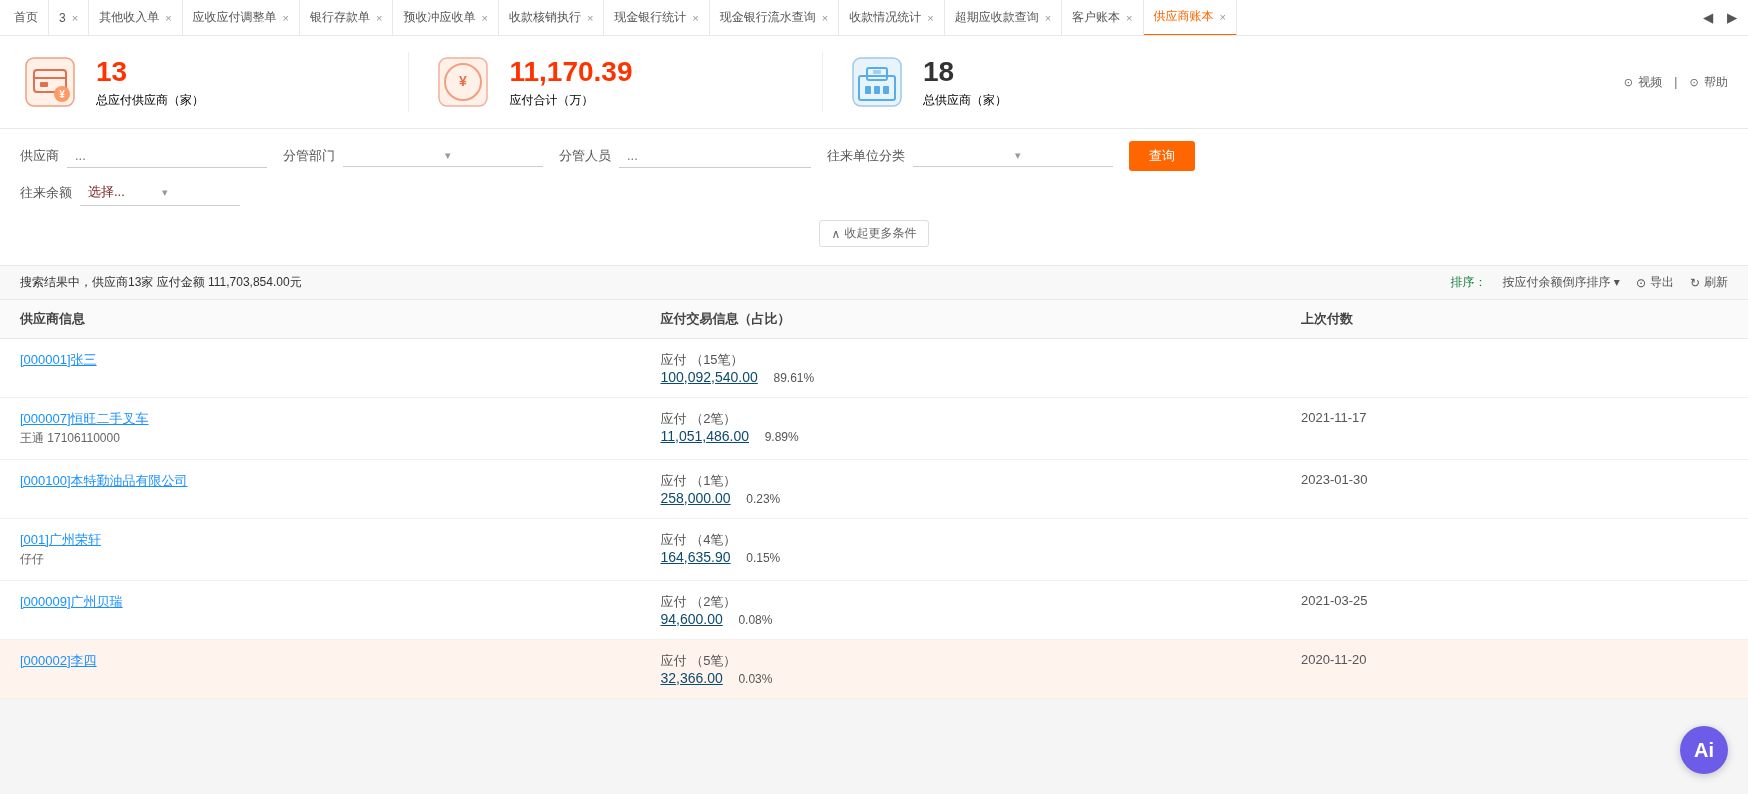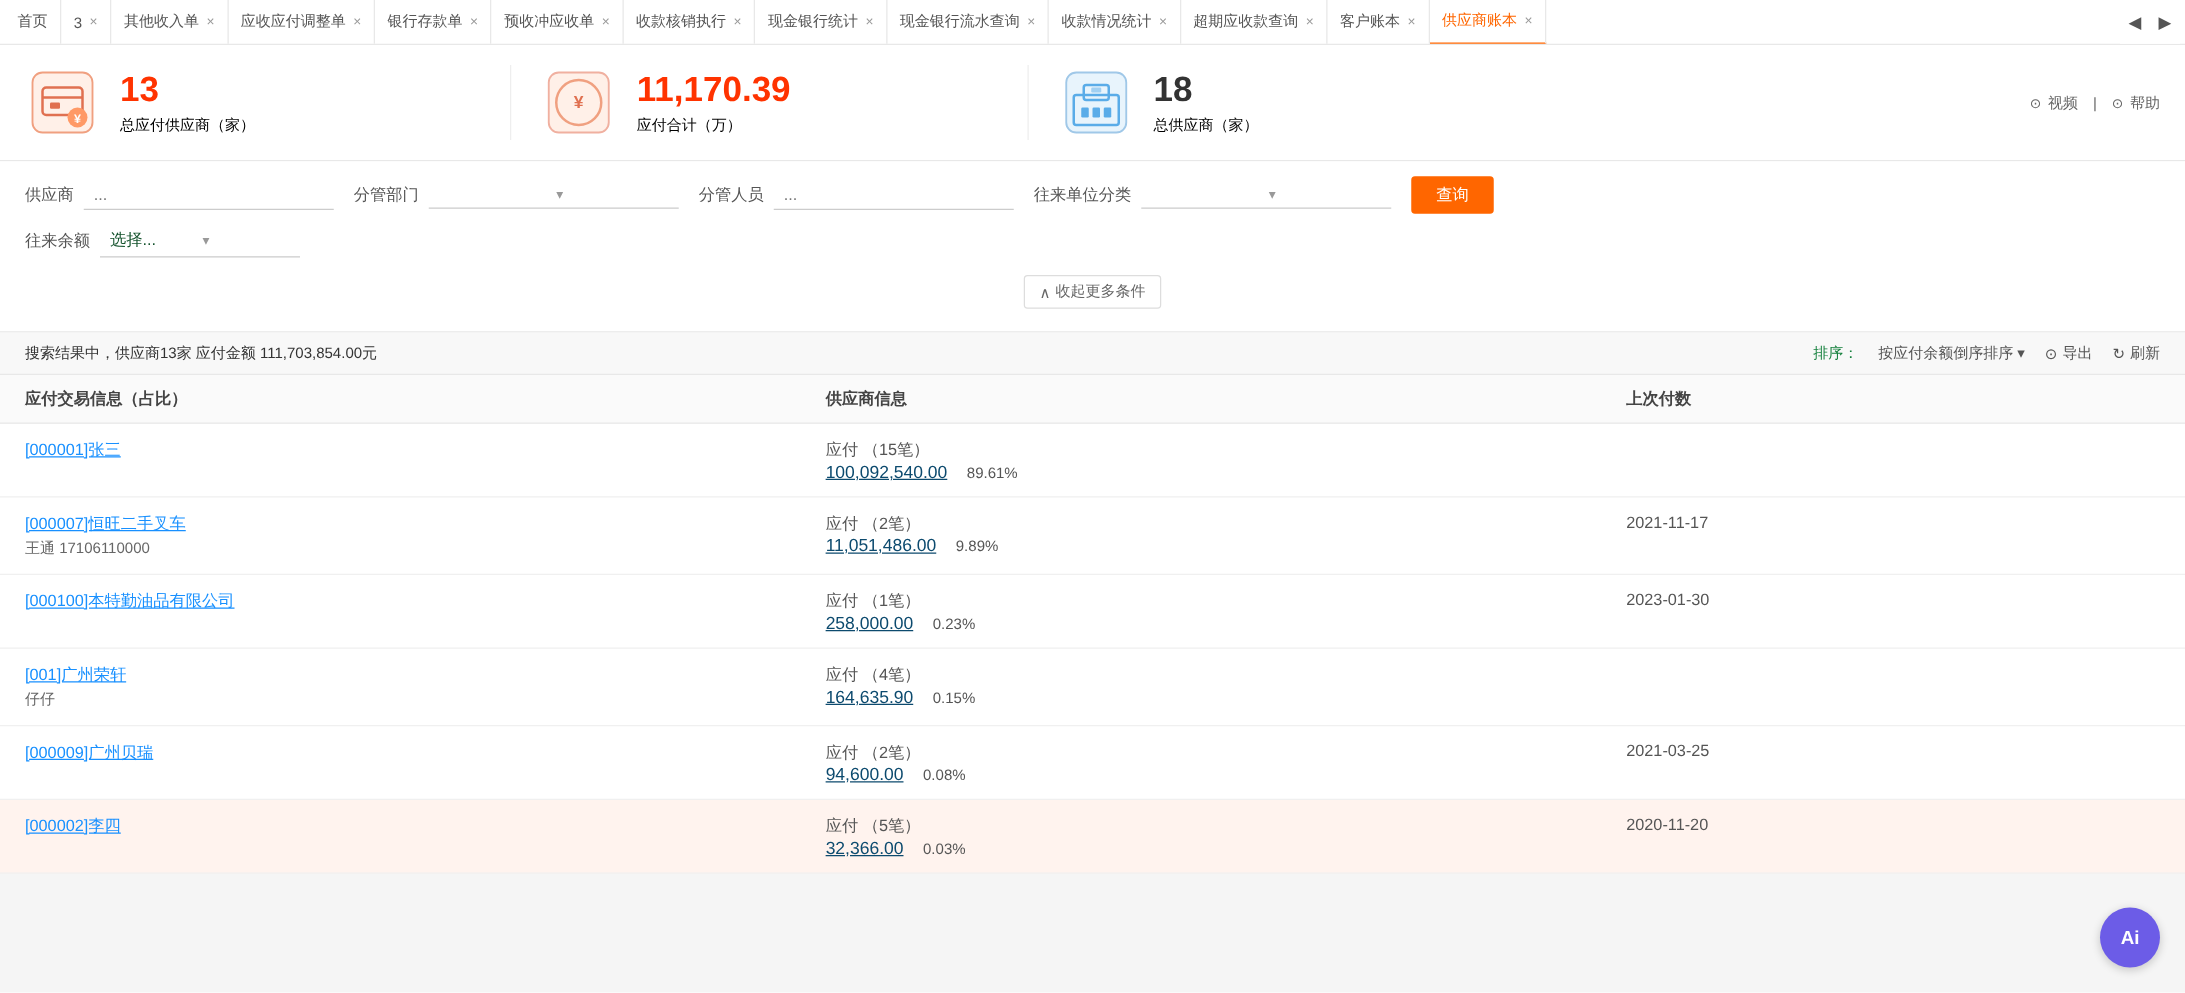--- a/index.html
+++ b/index.html
@@ -45,21 +45,21 @@
     .filter-item { display: flex; align-items: center; gap: 8px; }
     .filter-label { color: #555; white-space: nowrap; font-size: 13px; }
     .filter-input {
       border: none; border-bottom: 1px solid #ccc; padding: 4px 8px; font-size: 13px;
       min-width: 160px; color: #999; outline: none; background: transparent;
     }
     .filter-select {
       display: flex; align-items: center; gap: 4px; border: none; border-bottom: 1px solid #ccc;
       padding: 4px 8px; min-width: 180px; cursor: pointer; background: transparent;
     }
-    .filter-select span { color: #14532d; flex: 1; }
+    .filter-select span { color: #7f1d1d; flex: 1; }
     .filter-select .chevron { color: #999; font-size: 11px; }
     .collapse-btn {
       display: flex; align-items: center; gap: 4px; color: #666; cursor: pointer; font-size: 12px;
       padding: 4px 12px; border: 1px solid #ddd; border-radius: 3px; background: #fff;
     }
     .query-btn {
       background: #ff6600; color: #fff; border: none; padding: 6px 20px;
       border-radius: 3px; cursor: pointer; font-size: 13px; white-space: nowrap;
     }
     .collapse-row { display: flex; justify-content: center; padding: 6px 0; }
@@ -99,21 +99,21 @@
     .table-row .last-payment { color: #555; font-size: 13px; }
 
     
     .main-content { height: calc(100vh - 36px); overflow-y: auto; }
     ::-webkit-scrollbar { width: 6px; }
     ::-webkit-scrollbar-thumb { background: #ccc; border-radius: 3px; }
 
     .ai-btn {
       position: fixed; right: 20px; bottom: 20px; background: #6c5ce7; color: #fff;
       border-radius: 50%; width: 48px; height: 48px; display: flex; align-items: center;
-      justify-content: center; font-weight: bold; font-size: 15px; cursor: pointer;
+      justify-content: center; font-weight: bold; font-size: 20px; cursor: pointer;
       box-shadow: 0 2px 8px rgba(0,0,0,0.2);
     }
   </style>
 </head>
 <body>
 
 <div class="top-nav">
   <div class="nav-tab">
     <span>首页</span>
   </div>
@@ -307,22 +307,22 @@
       </div>
       <div class="action-btn">
         <span>↻</span>
         <span>刷新</span>
       </div>
     </div>
   </div>
 
   <div class="table-container">
     <div class="table-header">
+      <div>供应商信息</div>
       <div>应付交易信息（占比）</div>
-      <div>供应商信息</div>
       <div>上次付数</div>
     </div>
 
     <div class="table-row">
       <div>
         <div class="supplier-link">[000001]张三</div>
       </div>
       <div>
         <div class="transaction-info">
           <span class="count-label">应付</span>

